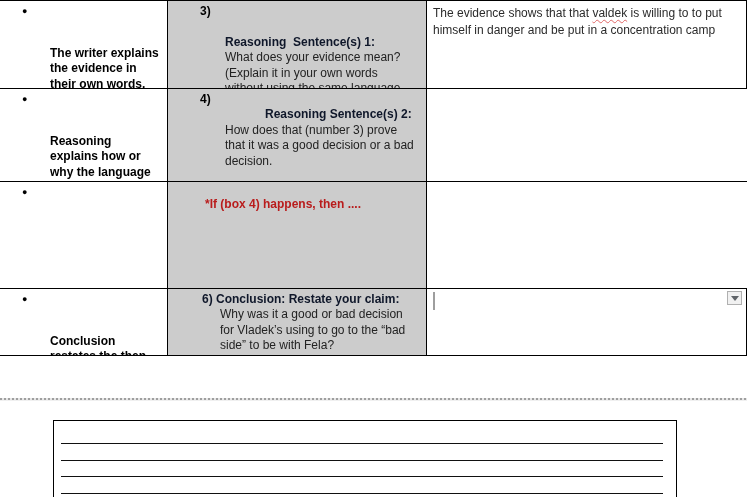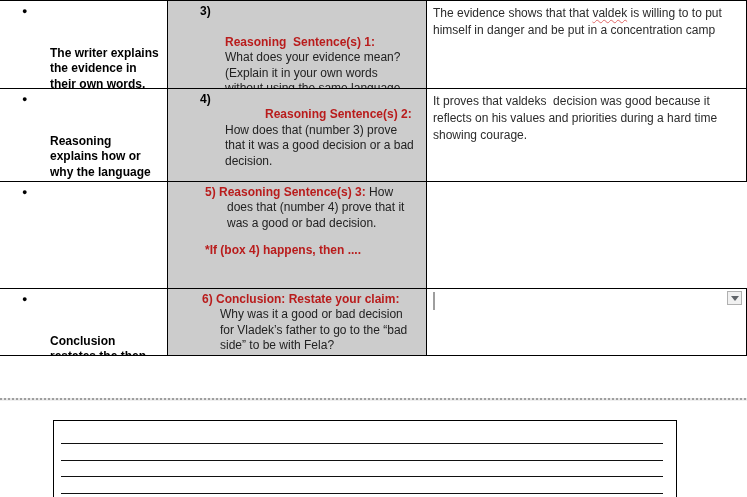--- a/index.html
+++ b/index.html
@@ -12,21 +12,21 @@
 
   .cell { font-size: 12px; line-height: 15.4px; overflow: hidden; }
   .c-left  { width: 168px; border-right: 1.5px solid #000; padding: 3px 6px 0 22px; display: flex; }
   .c-mid   { width: 259px; border-right: 1.5px solid #000; background: #cccccc; padding: 3px 8px 0 0; color: #222; }
   .c-right { flex: 1; border-right: 1.5px solid #000; background: #fff; padding: 4px 8px 0 6px;
              line-height: 17px; position: relative; color: #2b2b2b; }
 
   .bullet { width: 28px; flex: 0 0 28px; font-size: 9px; line-height: 15.4px; color: #000; }
   .ltext  { font-weight: bold; color: #000; flex: 1; margin-top: 42px; }
 
-  .c-mid b { color: #b91c1c; }
+  .c-mid b { color: #0f172a; }
   .c-mid span, .c-mid b, .c-right span { white-space: pre-wrap; }
 
   .mid-item { display: flex; margin-left: 32px; }
   .mid-item .num { width: 25px; flex: 0 0 25px; font-weight: bold; color: #000; }
   .mid-item .mid-text { flex: 1; }
   .blockhead { display: block; }
 
   .mid-hang.h3 { padding-left: 59px; text-indent: -22px; }
   .mid-hang.h4 { padding-left: 52px; text-indent: -18px; }
   .mid-note { margin: 12px 0 0 37px; font-weight: bold; color: #b91c1c; }
@@ -78,45 +78,39 @@
         <span class="ltext">Reasoning explains how or why the language supports the claim.</span>
       </div>
       <div class="cell c-mid">
         <div class="mid-item">
           <span class="num">4)</span>
           <span class="mid-text">
             <b>Reasoning Sentence(s) 2:</b><span> How does that (number 3) prove that it was a good decision or a bad decision.</span>
           </span>
         </div>
       </div>
-      <div class="cell c-right">
-        <span>It proves that valdeks  decision was good because it reflects on his values and priorities during a hard time showing courage.</span>
-      </div>
     </div>
 
     <div class="trow r3">
       <div class="cell c-left">
         <span class="bullet">●</span>
       </div>
       <div class="cell c-mid">
-        <div class="mid-hang h3">
-          <b>5) Reasoning Sentence(s) 3:</b><span> How does that (number 4) prove that it was a good or bad decision.</span>
-        </div>
         <div class="mid-note">*If (box 4) happens, then ....</div>
       </div>
     </div>
 
     <div class="trow r4">
       <div class="cell c-left">
         <span class="bullet">●</span>
         <span class="ltext">Conclusion restates the then.</span>
       </div>
       <div class="cell c-mid">
         <div class="mid-hang h4">
-          <b>6) Conclusion: Restate your claim:</b><span> Why was it a good or bad decision for Vladek’s father to go to the “bad side” to be with Fela?</span>
+          <b>6) Conclusion: Restate your claim:</b><span> Why was it a good or bad decision for Vladek’s using to go to the “bad side” to be with Fela?</span>
         </div>
       </div>
       <div class="cell c-right">
         <div class="caret"></div>
         <span></span>
         <div class="dd-btn">
           <span class="dd-tri"></span>
         </div>
       </div>
     </div>

